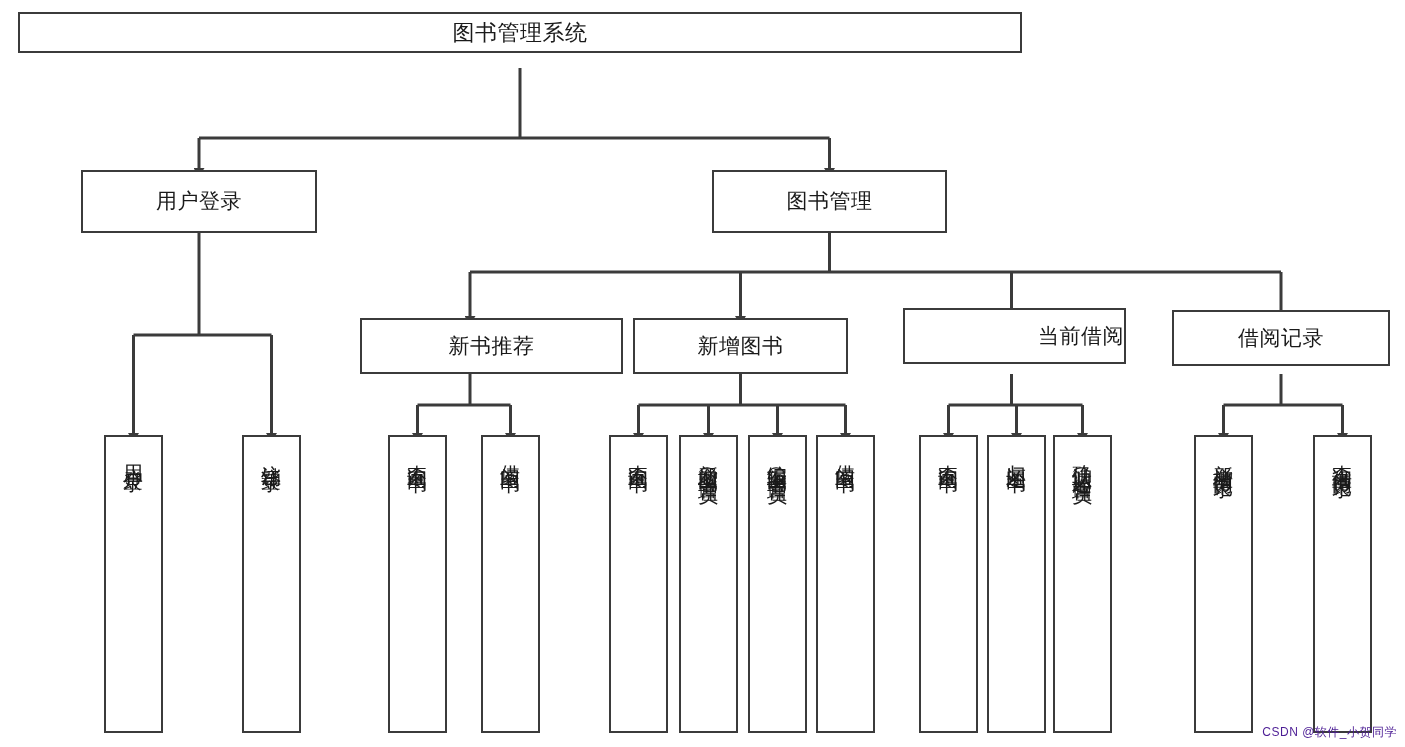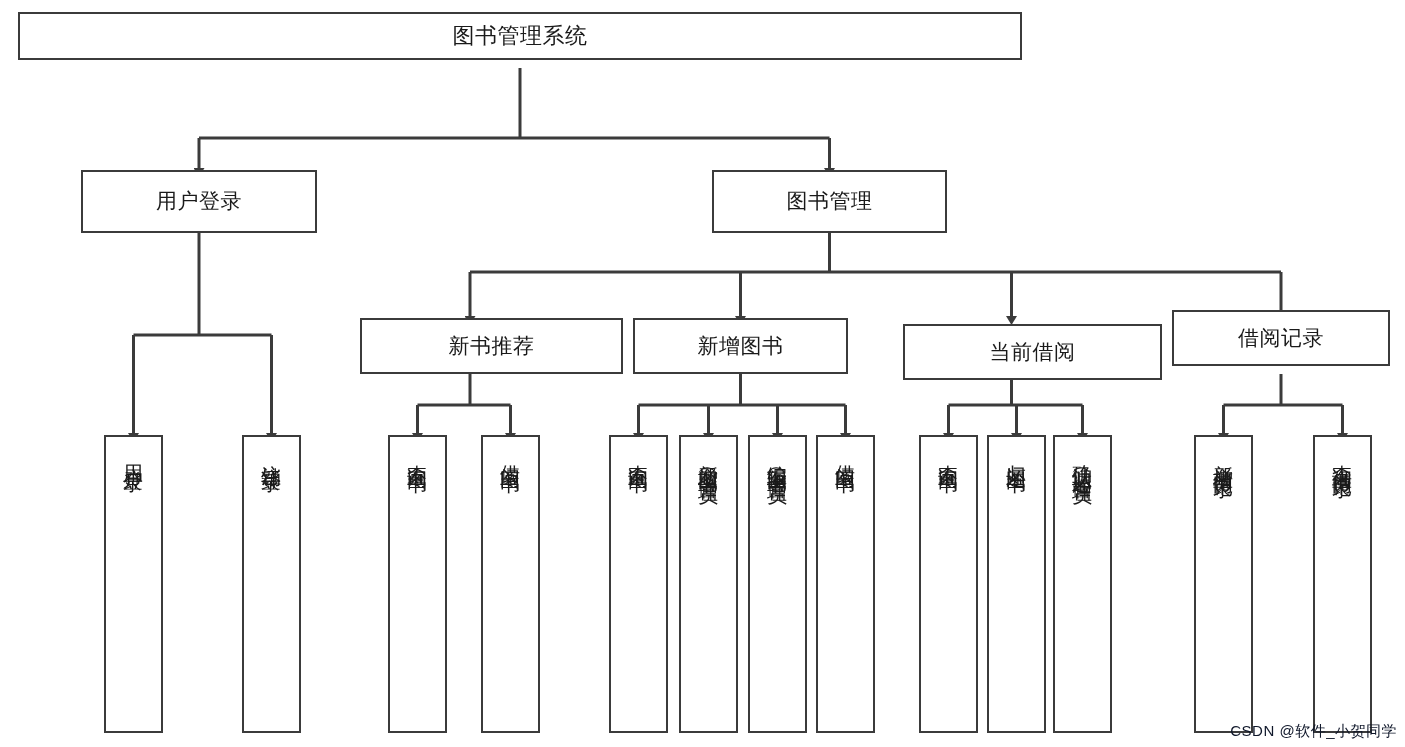--- a/index.html
+++ b/index.html
@@ -60,22 +60,22 @@
     text-orientation: upright;
     font-size: 20px;
     line-height: 1.0;
     letter-spacing: 3px;
     white-space: nowrap;
   }
   #watermark {
     position: absolute;
     right: 8px;
     bottom: 6px;
-    font-size: 15px;
-    color: #0f172a;
+    font-size: 12px;
+    color: #4c1d95;
     white-space: nowrap;
     pointer-events: none;
     letter-spacing: 0.5px;
   }
 </style>
 </head>
 <body>
 
 <div id="diagram-root">
 
@@ -116,36 +116,36 @@
         <line x1="1016.5" y1="405" x2="1016.5" y2="434" stroke="#3b3b3b" stroke-width="3" stroke-linecap="butt" marker-end="url(#arrow-head)"></line>
         <line x1="1082.5" y1="405" x2="1082.5" y2="434" stroke="#3b3b3b" stroke-width="3" stroke-linecap="butt" marker-end="url(#arrow-head)"></line>
         <line x1="1281" y1="374" x2="1281" y2="405" stroke="#3b3b3b" stroke-width="3" stroke-linecap="butt"></line>
         <line x1="1223.5" y1="405" x2="1342.5" y2="405" stroke="#3b3b3b" stroke-width="3" stroke-linecap="butt"></line>
         <line x1="1223.5" y1="405" x2="1223.5" y2="434" stroke="#3b3b3b" stroke-width="3" stroke-linecap="butt" marker-end="url(#arrow-head)"></line>
         <line x1="1342.5" y1="405" x2="1342.5" y2="434" stroke="#3b3b3b" stroke-width="3" stroke-linecap="butt" marker-end="url(#arrow-head)"></line>
       </g>
   </svg>
 
   <div id="node-layer">
-      <div class="node horiz root" style="left: 18px; top: 12px; width: 1004px; height: 48px;">
+      <div class="node horiz root" style="left: 18px; top: 12px; width: 1004px; height: 41px;">
         <span class="node-label">图书管理系统</span>
       </div>
       <div class="node horiz" style="left: 81px; top: 170px; width: 236px; height: 63px;">
         <span class="node-label">用户登录</span>
       </div>
       <div class="node horiz" style="left: 712px; top: 170px; width: 235px; height: 63px;">
         <span class="node-label">图书管理</span>
       </div>
       <div class="node horiz" style="left: 360px; top: 318px; width: 263px; height: 56px;">
         <span class="node-label">新书推荐</span>
       </div>
       <div class="node horiz" style="left: 633px; top: 318px; width: 215px; height: 56px;">
         <span class="node-label">新增图书</span>
       </div>
-      <div class="node horiz" style="left: 903px; top: 324px; width: 259px; height: 56px;">
+      <div class="node horiz" style="left: 903px; top: 308px; width: 223px; height: 56px; justify-content: flex-end;">
         <span class="node-label">当前借阅</span>
       </div>
       <div class="node horiz" style="left: 1172px; top: 310px; width: 218px; height: 56px;">
         <span class="node-label">借阅记录</span>
       </div>
       <div class="node vert" style="left: 104px; top: 435px; width: 59px; height: 298px;">
         <span class="node-label">用户登录</span>
       </div>
       <div class="node vert" style="left: 242px; top: 435px; width: 59px; height: 298px;">
         <span class="node-label">注销登录</span>

